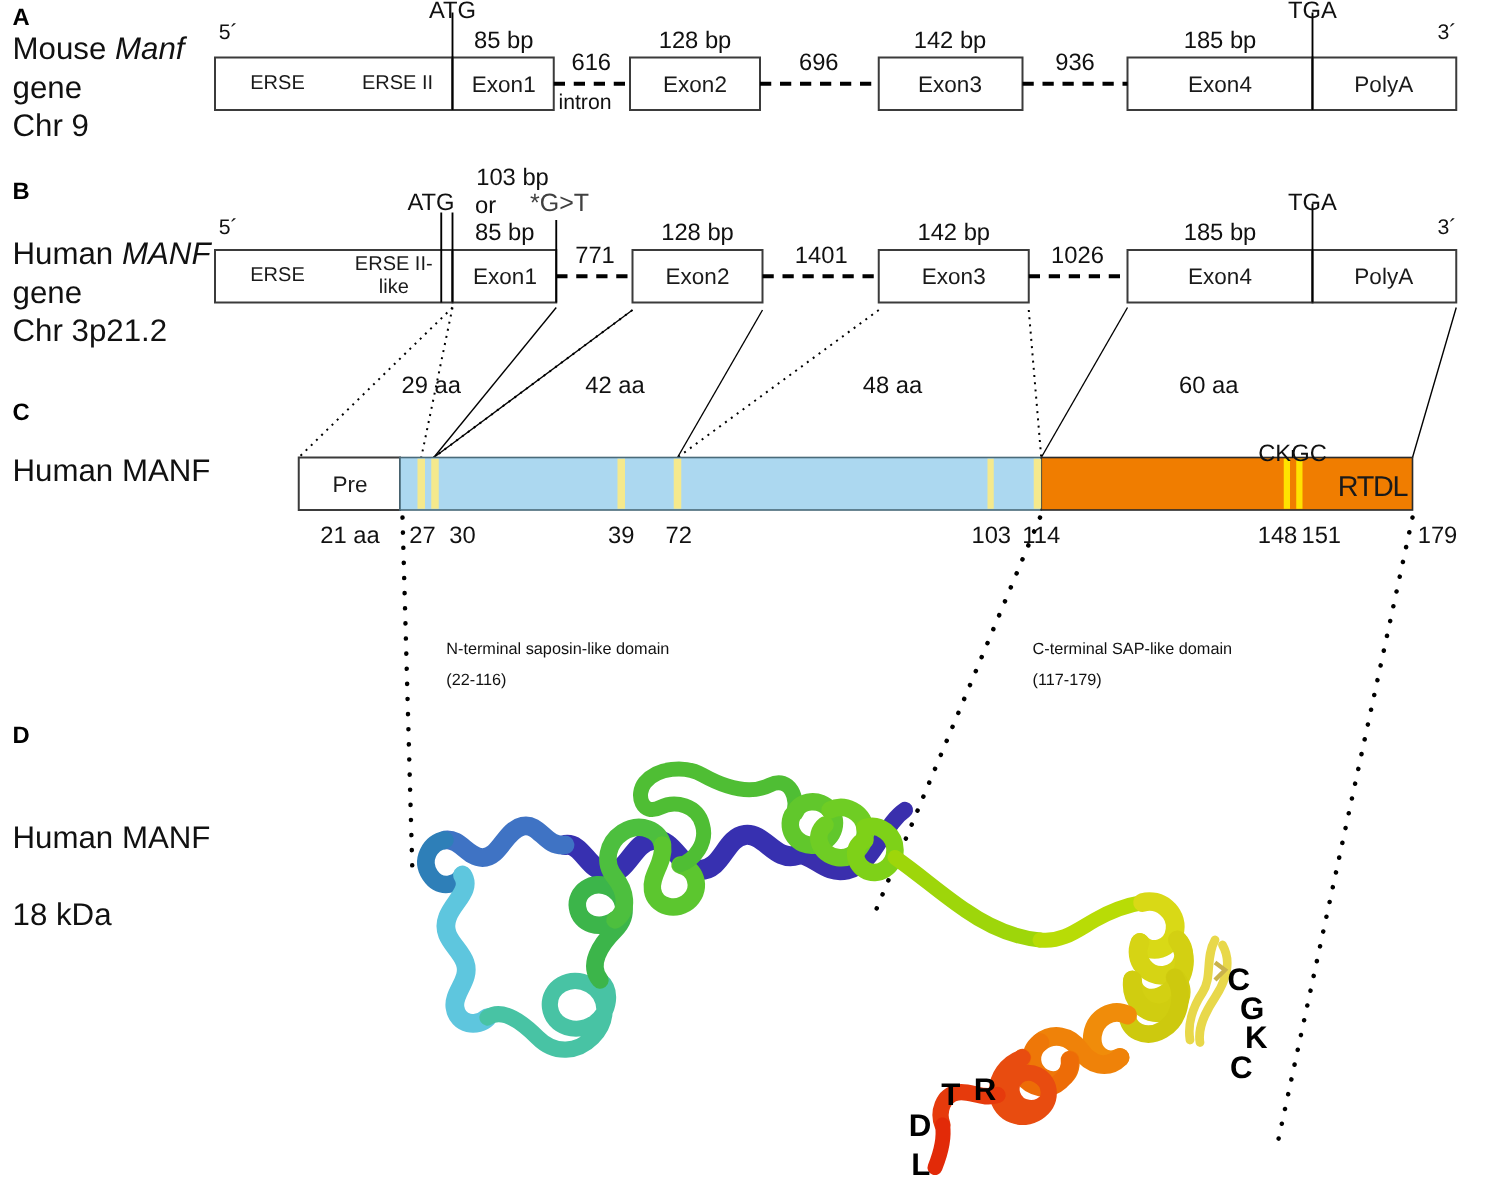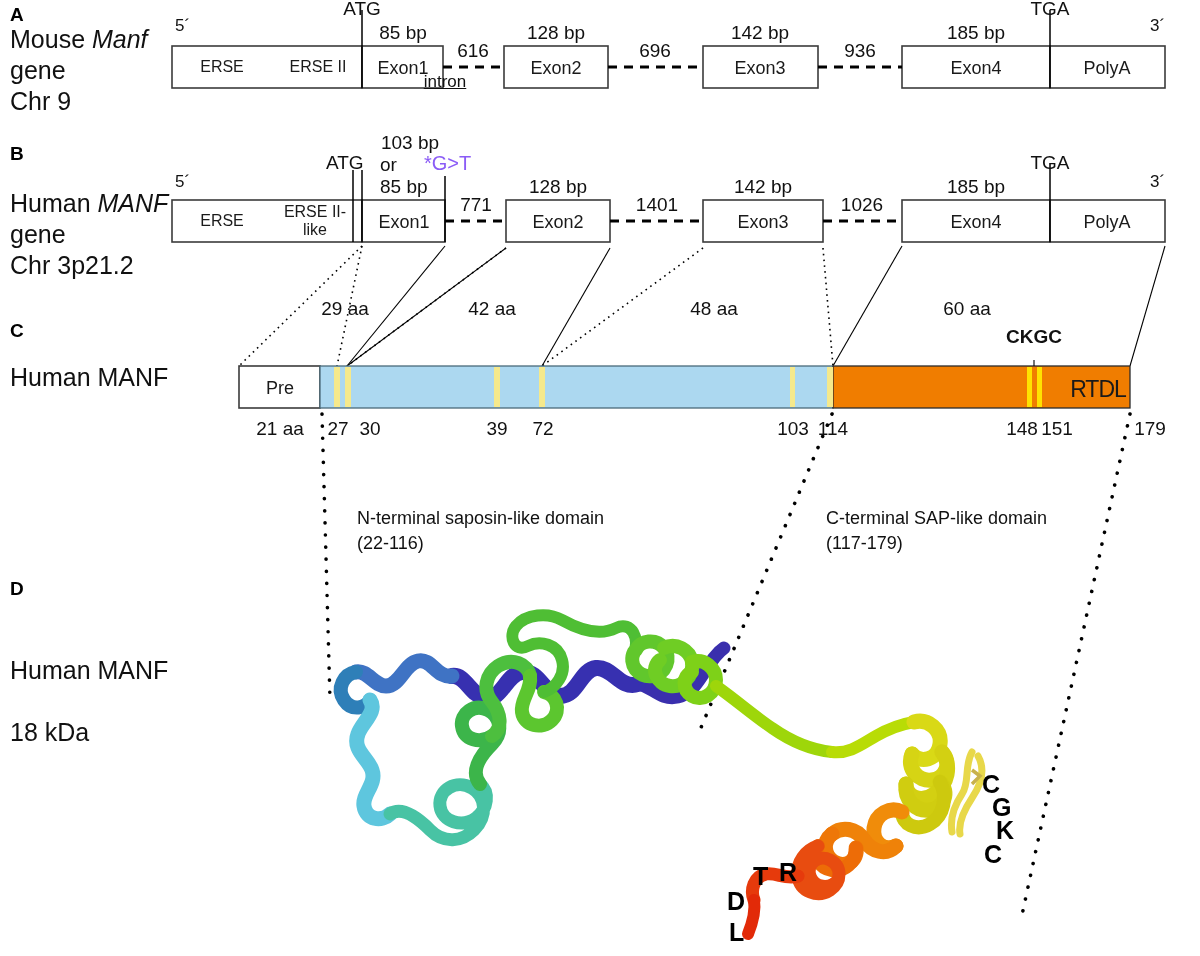--- a/index.html
+++ b/index.html
@@ -7,24 +7,24 @@
   body{width:1200px;height:956px;position:relative;overflow:hidden;
        font-family:"Liberation Sans", sans-serif; color:#1a1a1a;}
   .fig{position:absolute;inset:0;}
   svg.layer{position:absolute;left:0;top:0;width:1200px;height:956px;overflow:visible;}
   .panel-letter{position:absolute;font-weight:bold;font-size:19px;color:#000;}
   .row-label{position:absolute;font-size:25px;line-height:31px;color:#111;}
   .row-label i{font-style:italic;}
   .tx{position:absolute;font-size:19px;color:#111;white-space:nowrap;}
   .tx.sm{font-size:17px;}
   .tx.ctr{transform:translateX(-50%);}
-  .tx.red{color:#8b5cf6;}
+  .tx.red{color:#404040;}
   .boxtext{position:absolute;font-size:18px;white-space:nowrap;transform:translate(-50%,-50%);}
   .boxtext.small{font-size:16px;line-height:18px;text-align:center;}
-  .domtext{position:absolute;font-size:18px;line-height:25px;color:#111;}
+  .domtext{position:absolute;font-size:13px;line-height:25px;color:#111;}
   .struct-letter{position:absolute;font-weight:bold;font-size:25px;color:#000;}
   .rtdl{position:absolute;font-size:23px;letter-spacing:-1px;transform:translate(-50%,-50%);}
 </style>
 </head>
 <body>
 
 <div class="fig">
 
   <svg class="layer" viewBox="0 0 1200 956">
     <defs>
@@ -188,21 +188,21 @@
   <div class="boxtext" style="left:760px;top:68px;">Exon3</div>
   <div class="boxtext" style="left:976px;top:68px;">Exon4</div>
   <div class="boxtext" style="left:1107px;top:68px;">PolyA</div>
 
   <div class="tx ctr" style="left:403px;top:22px;">85 bp</div>
   <div class="tx ctr" style="left:556px;top:22px;">128 bp</div>
   <div class="tx ctr" style="left:760px;top:22px;">142 bp</div>
   <div class="tx ctr" style="left:976px;top:22px;">185 bp</div>
 
   <div class="tx ctr" style="left:473px;top:40px;">616</div>
-  <div class="tx ctr sm" style="left:445px;top:72px;text-decoration:underline;">intron</div>
+  <div class="tx ctr sm" style="left:468px;top:72px;">intron</div>
   <div class="tx ctr" style="left:655px;top:40px;">696</div>
   <div class="tx ctr" style="left:860px;top:40px;">936</div>
 
   <div class="tx sm" style="left:175px;top:172px;">5´</div>
   <div class="tx sm" style="left:1150px;top:172px;">3´</div>
   <div class="tx" style="left:326px;top:152px;">ATG</div>
   <div class="tx ctr" style="left:1050px;top:152px;">TGA</div>
   <div class="tx red" style="left:424px;top:152px;font-size:20px;">*G&gt;T</div>
 
   <div class="tx ctr" style="left:410px;top:132px;">103 bp</div>
@@ -224,21 +224,21 @@
 
   <div class="tx ctr" style="left:476px;top:194px;">771</div>
   <div class="tx ctr" style="left:657px;top:194px;">1401</div>
   <div class="tx ctr" style="left:862px;top:194px;">1026</div>
 
   <div class="tx ctr" style="left:345px;top:298px;">29 aa</div>
   <div class="tx ctr" style="left:492px;top:298px;">42 aa</div>
   <div class="tx ctr" style="left:714px;top:298px;">48 aa</div>
   <div class="tx ctr" style="left:967px;top:298px;">60 aa</div>
 
-  <div class="tx ctr" style="left:1034px;top:326px;font-weight:bold;">CKGC</div>
+  <div class="tx ctr" style="left:1034px;top:353px;">CKGC</div>
   <div class="boxtext" style="left:280px;top:388px;">Pre</div>
   <div class="rtdl" style="left:1098px;top:389px;">RTDL</div>
 
   <div class="tx ctr" style="left:280px;top:418px;">21 aa</div>
   <div class="tx ctr" style="left:338px;top:418px;">27</div>
   <div class="tx ctr" style="left:370px;top:418px;">30</div>
   <div class="tx ctr" style="left:497px;top:418px;">39</div>
   <div class="tx ctr" style="left:543px;top:418px;">72</div>
   <div class="tx ctr" style="left:793px;top:418px;text-align:right;">103</div>
   <div class="tx ctr" style="left:833px;top:418px;">114</div>

